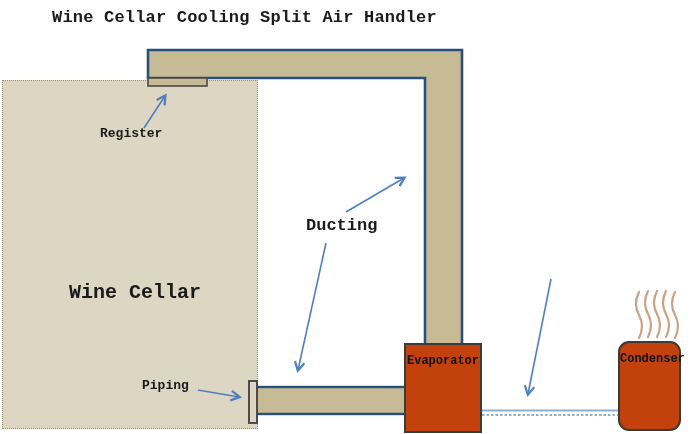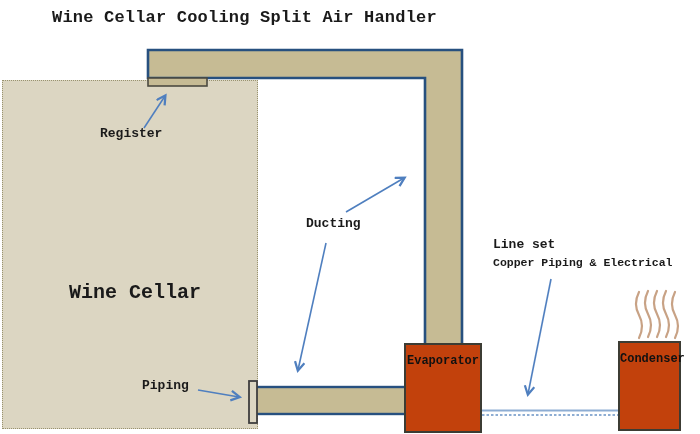--- a/index.html
+++ b/index.html
@@ -16,25 +16,25 @@
     left:2px;top:80px;width:254px;height:347px;
     background:#dcd6c2;border:1px dotted #99936f;z-index:1;
   }
   #diagram-svg{left:0;top:0;width:700px;height:434px;z-index:2;}
   .unit{
     background:#c2410c;border:2px solid #3c3c34;z-index:3;
     text-align:center;color:#111;font-weight:bold;font-size:12px;
     box-sizing:border-box;padding-top:9px;
   }
   #evaporator{left:404px;top:343px;width:78px;height:90px;}
-  #condenser{left:618px;top:341px;width:63px;height:90px;}
+  #condenser{left:618px;top:341px;width:63px;height:90px;border-radius:11px;}
   .lbl{font-weight:bold;color:#1a1a1a;z-index:4;white-space:nowrap;}
   #lbl-wine-cellar{left:60px;top:281px;width:150px;text-align:center;font-size:20px;}
   #lbl-register{left:100px;top:126px;font-size:13px;}
-  #lbl-ducting{left:306px;top:216px;font-size:13px;}
+  #lbl-ducting{left:306px;top:216px;font-size:17px;}
   #lbl-return{left:142px;top:378px;font-size:13px;}
   #lbl-lineset{left:493px;top:236px;font-size:13px;line-height:1.45;}
   #lbl-lineset .sub{font-size:11.5px;}
 </style>
 </head>
 <body>
 
 <div id="stage">
 
   <div id="title" class="abs">Wine Cellar Cooling Split Air Handler</div>
@@ -80,18 +80,14 @@
     <span>Evaporator</span>
   </div>
   <div id="condenser" class="abs unit">
     <span>Condenser</span>
   </div>
 
   <div id="lbl-wine-cellar" class="abs lbl">Wine Cellar</div>
   <div id="lbl-register" class="abs lbl">Register</div>
   <div id="lbl-ducting" class="abs lbl">Ducting</div>
   <div id="lbl-return" class="abs lbl">Piping</div>
-  <div id="lbl-lineset" class="abs lbl">
-    <div>Line set</div>
-    <div class="sub">Copper Piping &amp; Electrical</div>
-  </div>
 
 </div>
 
 </body></html>

